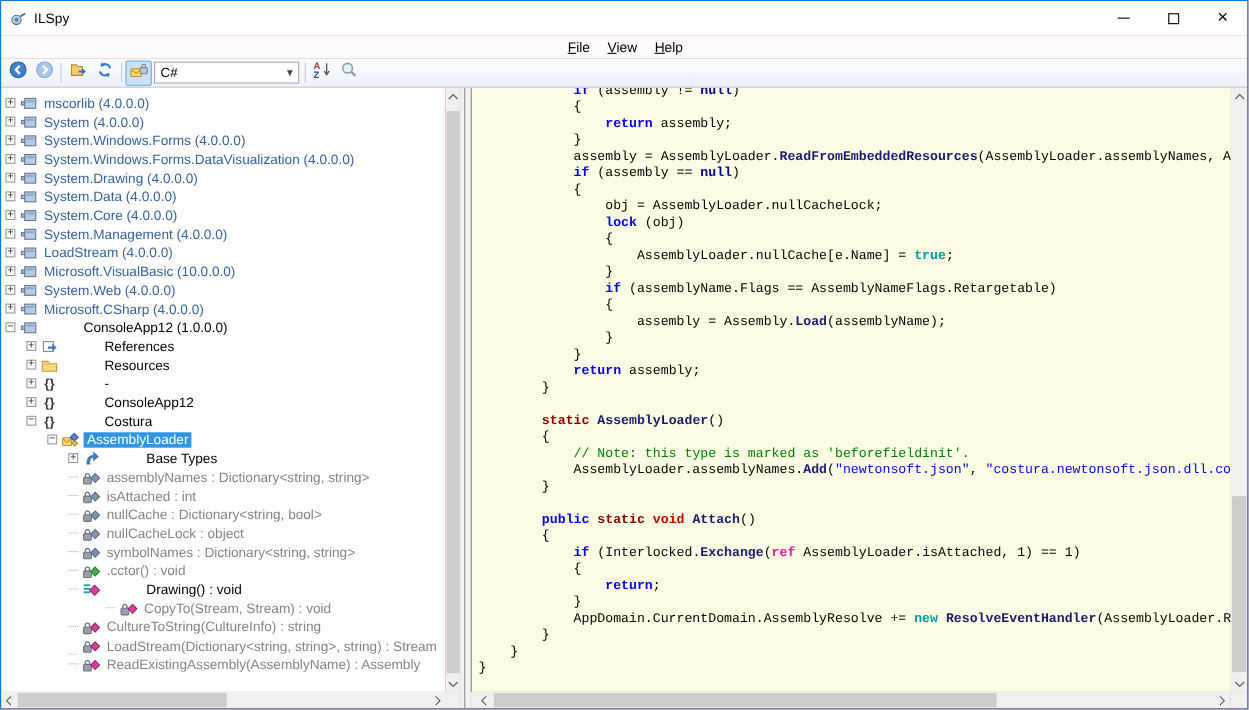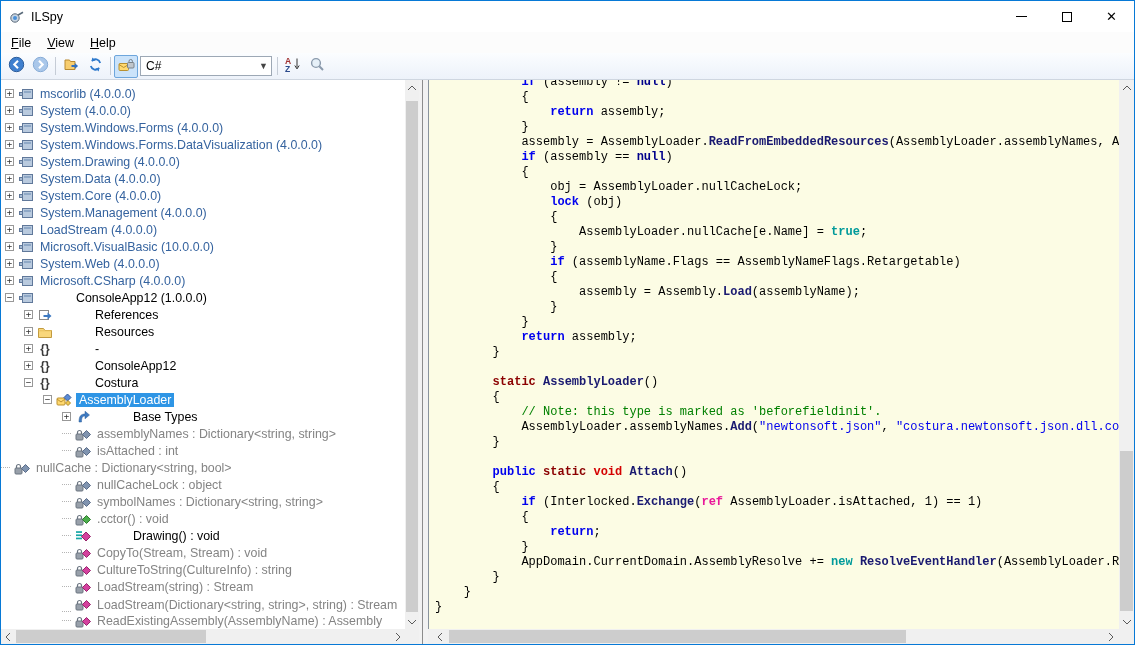--- a/index.html
+++ b/index.html
@@ -10,21 +10,21 @@
   .titlebar{position:absolute;top:0;left:0;right:0;height:31px;background:#fff;display:flex;align-items:center;}
   .app-icon{width:16px;height:16px;margin:0 6px 0 8px;flex:0 0 auto;}
   .title-text{font-size:12.5px;color:#000;}
   .win-controls{margin-left:auto;display:flex;height:31px;}
   .win-btn{width:45px;height:31px;display:flex;align-items:center;justify-content:center;cursor:default;}
   .glyph-min{width:11px;height:1px;background:#000;}
   .glyph-max{width:10px;height:10px;border:1px solid #000;}
   .glyph-close{font-size:13px;color:#000;font-family:"DejaVu Sans",sans-serif;}
 
   
-  .menubar{position:absolute;top:31px;left:0;right:0;height:21px;background:#fcfcfc;display:flex;align-items:center;padding-left:2px;}
+  .menubar{position:absolute;top:31px;left:0;right:0;height:21px;background:#fcfcfc;display:flex;align-items:center;padding-left:2px;justify-content:center;}
   .menu-item{font-size:12.5px;color:#000;padding:2px 8px;}
   .menu-item u{text-decoration:underline;}
 
   
   .toolbar{position:absolute;top:52px;left:0;right:0;height:27px;background:linear-gradient(#fbfdff,#edf2fa);border-bottom:1px solid #cfd6e0;display:flex;align-items:center;padding-left:3px;}
   .tb-btn{width:24px;height:23px;display:flex;align-items:center;justify-content:center;border:1px solid transparent;border-radius:2px;}
   .tb-btn.pressed{background:#cbe3fa;border-color:#6ea6dc;}
   .tb-sep{width:1px;height:18px;background:#c5ccd6;margin:0 3px;}
   .combobox{width:132px;height:20px;background:#fff;border:1px solid #9da8b5;display:flex;align-items:center;margin:0 2px;}
   .combobox .val{font-size:12px;padding-left:5px;flex:1;}
@@ -387,21 +387,21 @@
         <span class="stub"></span>
         <span class="t-icon">
           <svg width="16" height="16">
             <rect x="1" y="8" width="7" height="6" rx="1" fill="#98a0aa" stroke="#6a7480"></rect>
             <path d="M2.5 8 V6.5 a2 2 0 0 1 4 0 V8" fill="none" stroke="#6a7480" stroke-width="1.2"></path>
             <path d="M11.5 4.5 L15.5 8.5 11.5 12.5 7.5 8.5 Z" fill="#8094b0" stroke="#5a6c88"></path>
           </svg>
         </span>
         <span class="lbl lbl-member">isAttached : int</span>
       </div>
-      <div class="tree-row" style="">
+      <div class="tree-row" style="padding-left: 61px;">
         <span class="stub"></span>
         <span class="t-icon">
           <svg width="16" height="16">
             <rect x="1" y="8" width="7" height="6" rx="1" fill="#98a0aa" stroke="#6a7480"></rect>
             <path d="M2.5 8 V6.5 a2 2 0 0 1 4 0 V8" fill="none" stroke="#6a7480" stroke-width="1.2"></path>
             <path d="M11.5 4.5 L15.5 8.5 11.5 12.5 7.5 8.5 Z" fill="#8094b0" stroke="#5a6c88"></path>
           </svg>
         </span>
         <span class="lbl lbl-member">nullCache : Dictionary&lt;string, bool&gt;</span>
       </div>
@@ -443,52 +443,41 @@
         <span class="t-icon">
           <svg width="16" height="16">
             <rect x="1" y="3.2" width="6" height="1.7" fill="#18a7a7"></rect>
             <rect x="1" y="6.4" width="6" height="1.7" fill="#18a7a7"></rect>
             <rect x="1" y="9.6" width="6" height="1.7" fill="#18a7a7"></rect>
             <path d="M11 4 L15.5 8.5 11 13 6.5 8.5 Z" fill="#d4419e" stroke="#97256c"></path>
           </svg>
         </span>
         <span class="lbl lbl-normal">Drawing() : void</span>
       </div>
-      <div class="tree-row" style="padding-left: 61px;">
+      <div class="tree-row" style="padding-left: 95px;">
         <span class="stub"></span>
         <span class="t-icon">
           <svg width="16" height="16">
             <rect x="1" y="8" width="7" height="6" rx="1" fill="#98a0aa" stroke="#6a7480"></rect>
             <path d="M2.5 8 V6.5 a2 2 0 0 1 4 0 V8" fill="none" stroke="#6a7480" stroke-width="1.2"></path>
             <path d="M11.5 4.5 L15.5 8.5 11.5 12.5 7.5 8.5 Z" fill="#d4419e" stroke="#97256c"></path>
           </svg>
         </span>
         <span class="lbl lbl-member">CopyTo(Stream, Stream) : void</span>
       </div>
       <div class="tree-row" style="padding-left: 61px;">
         <span class="stub"></span>
         <span class="t-icon">
           <svg width="16" height="16">
             <rect x="1" y="8" width="7" height="6" rx="1" fill="#98a0aa" stroke="#6a7480"></rect>
             <path d="M2.5 8 V6.5 a2 2 0 0 1 4 0 V8" fill="none" stroke="#6a7480" stroke-width="1.2"></path>
             <path d="M11.5 4.5 L15.5 8.5 11.5 12.5 7.5 8.5 Z" fill="#d4419e" stroke="#97256c"></path>
           </svg>
         </span>
         <span class="lbl lbl-member">CultureToString(CultureInfo) : string</span>
-      </div>
-      <div class="tree-row" style="padding-left: 61px;">
-        <span class="stub"></span>
-        <span class="t-icon">
-          <svg width="16" height="16">
-            <rect x="1" y="8" width="7" height="6" rx="1" fill="#98a0aa" stroke="#6a7480"></rect>
-            <path d="M2.5 8 V6.5 a2 2 0 0 1 4 0 V8" fill="none" stroke="#6a7480" stroke-width="1.2"></path>
-            <path d="M11.5 4.5 L15.5 8.5 11.5 12.5 7.5 8.5 Z" fill="#d4419e" stroke="#97256c"></path>
-          </svg>
-        </span>
-        <span class="lbl lbl-member">LoadStream(string) : Stream</span>
       </div>
       <div class="tree-row" style="padding-left: 61px; align-items: flex-end;">
         <span class="stub"></span>
         <span class="t-icon">
           <svg width="16" height="16">
             <rect x="1" y="8" width="7" height="6" rx="1" fill="#98a0aa" stroke="#6a7480"></rect>
             <path d="M2.5 8 V6.5 a2 2 0 0 1 4 0 V8" fill="none" stroke="#6a7480" stroke-width="1.2"></path>
             <path d="M11.5 4.5 L15.5 8.5 11.5 12.5 7.5 8.5 Z" fill="#d4419e" stroke="#97256c"></path>
           </svg>
         </span>

